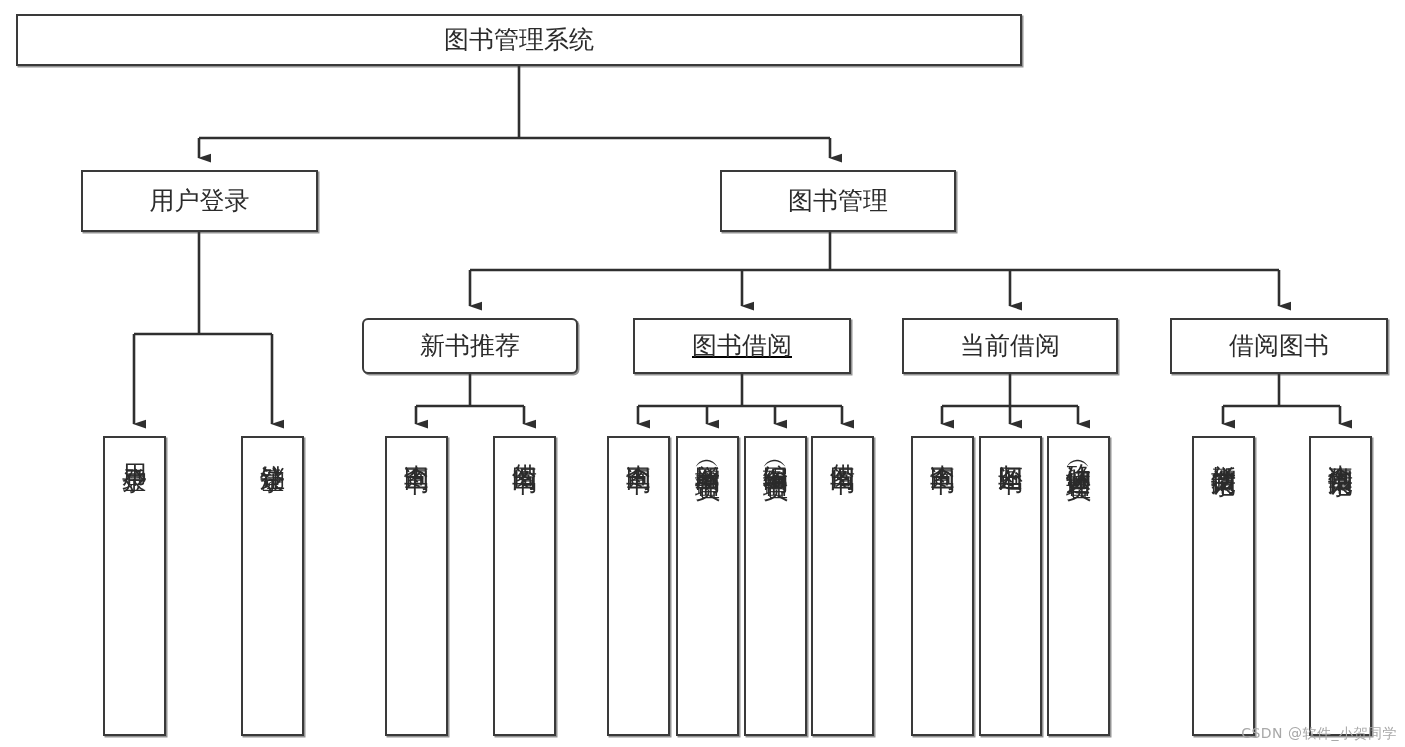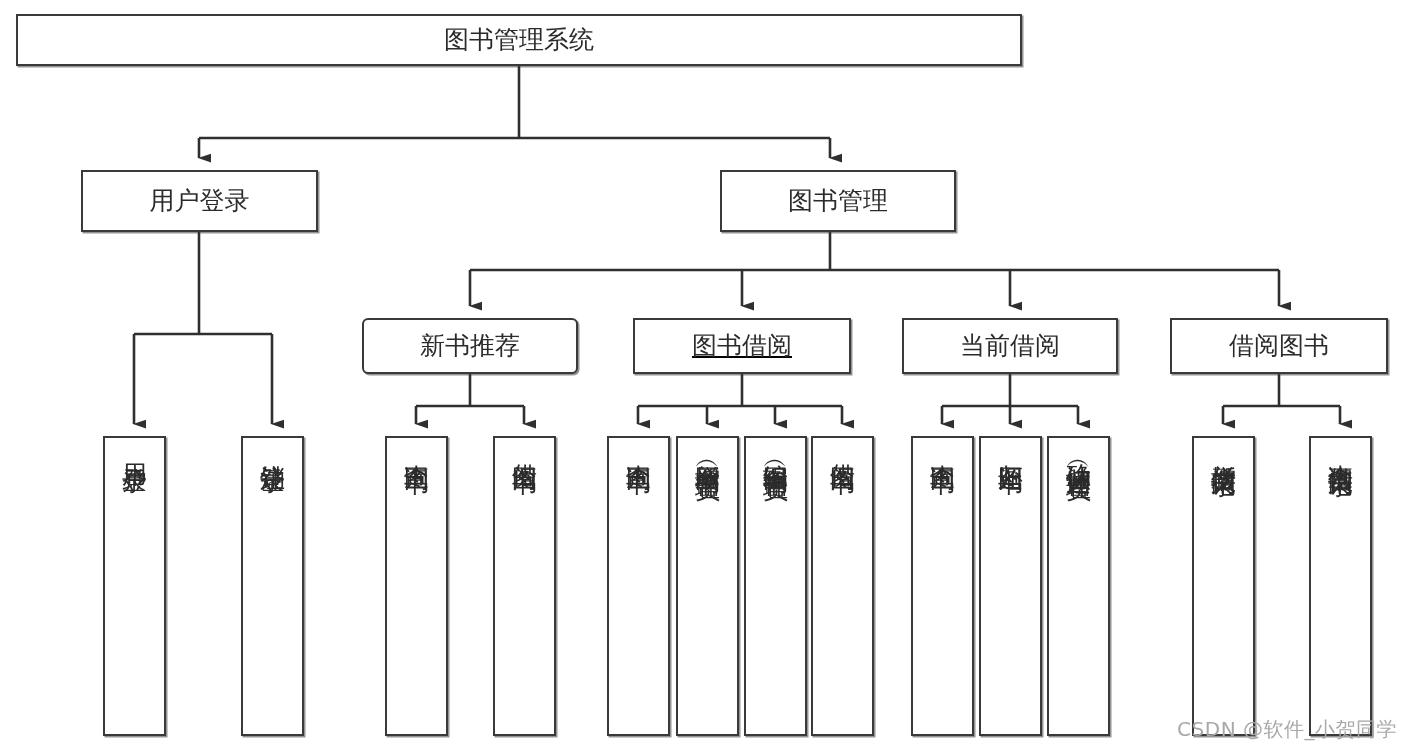--- a/index.html
+++ b/index.html
@@ -54,21 +54,21 @@
     writing-mode: vertical-rl;
     text-orientation: upright;
     font-size: 25px;
     letter-spacing: 2px;
     line-height: 1;
   }
   #watermark {
     position: absolute;
     right: 8px;
     bottom: 4px;
-    font-size: 20px;
+    font-size: 14px;
     color: #a8a8a8;
     letter-spacing: 0.5px;
     white-space: nowrap;
     pointer-events: none;
   }
 </style>
 </head>
 <body>
 
 <div id="diagram-root">

